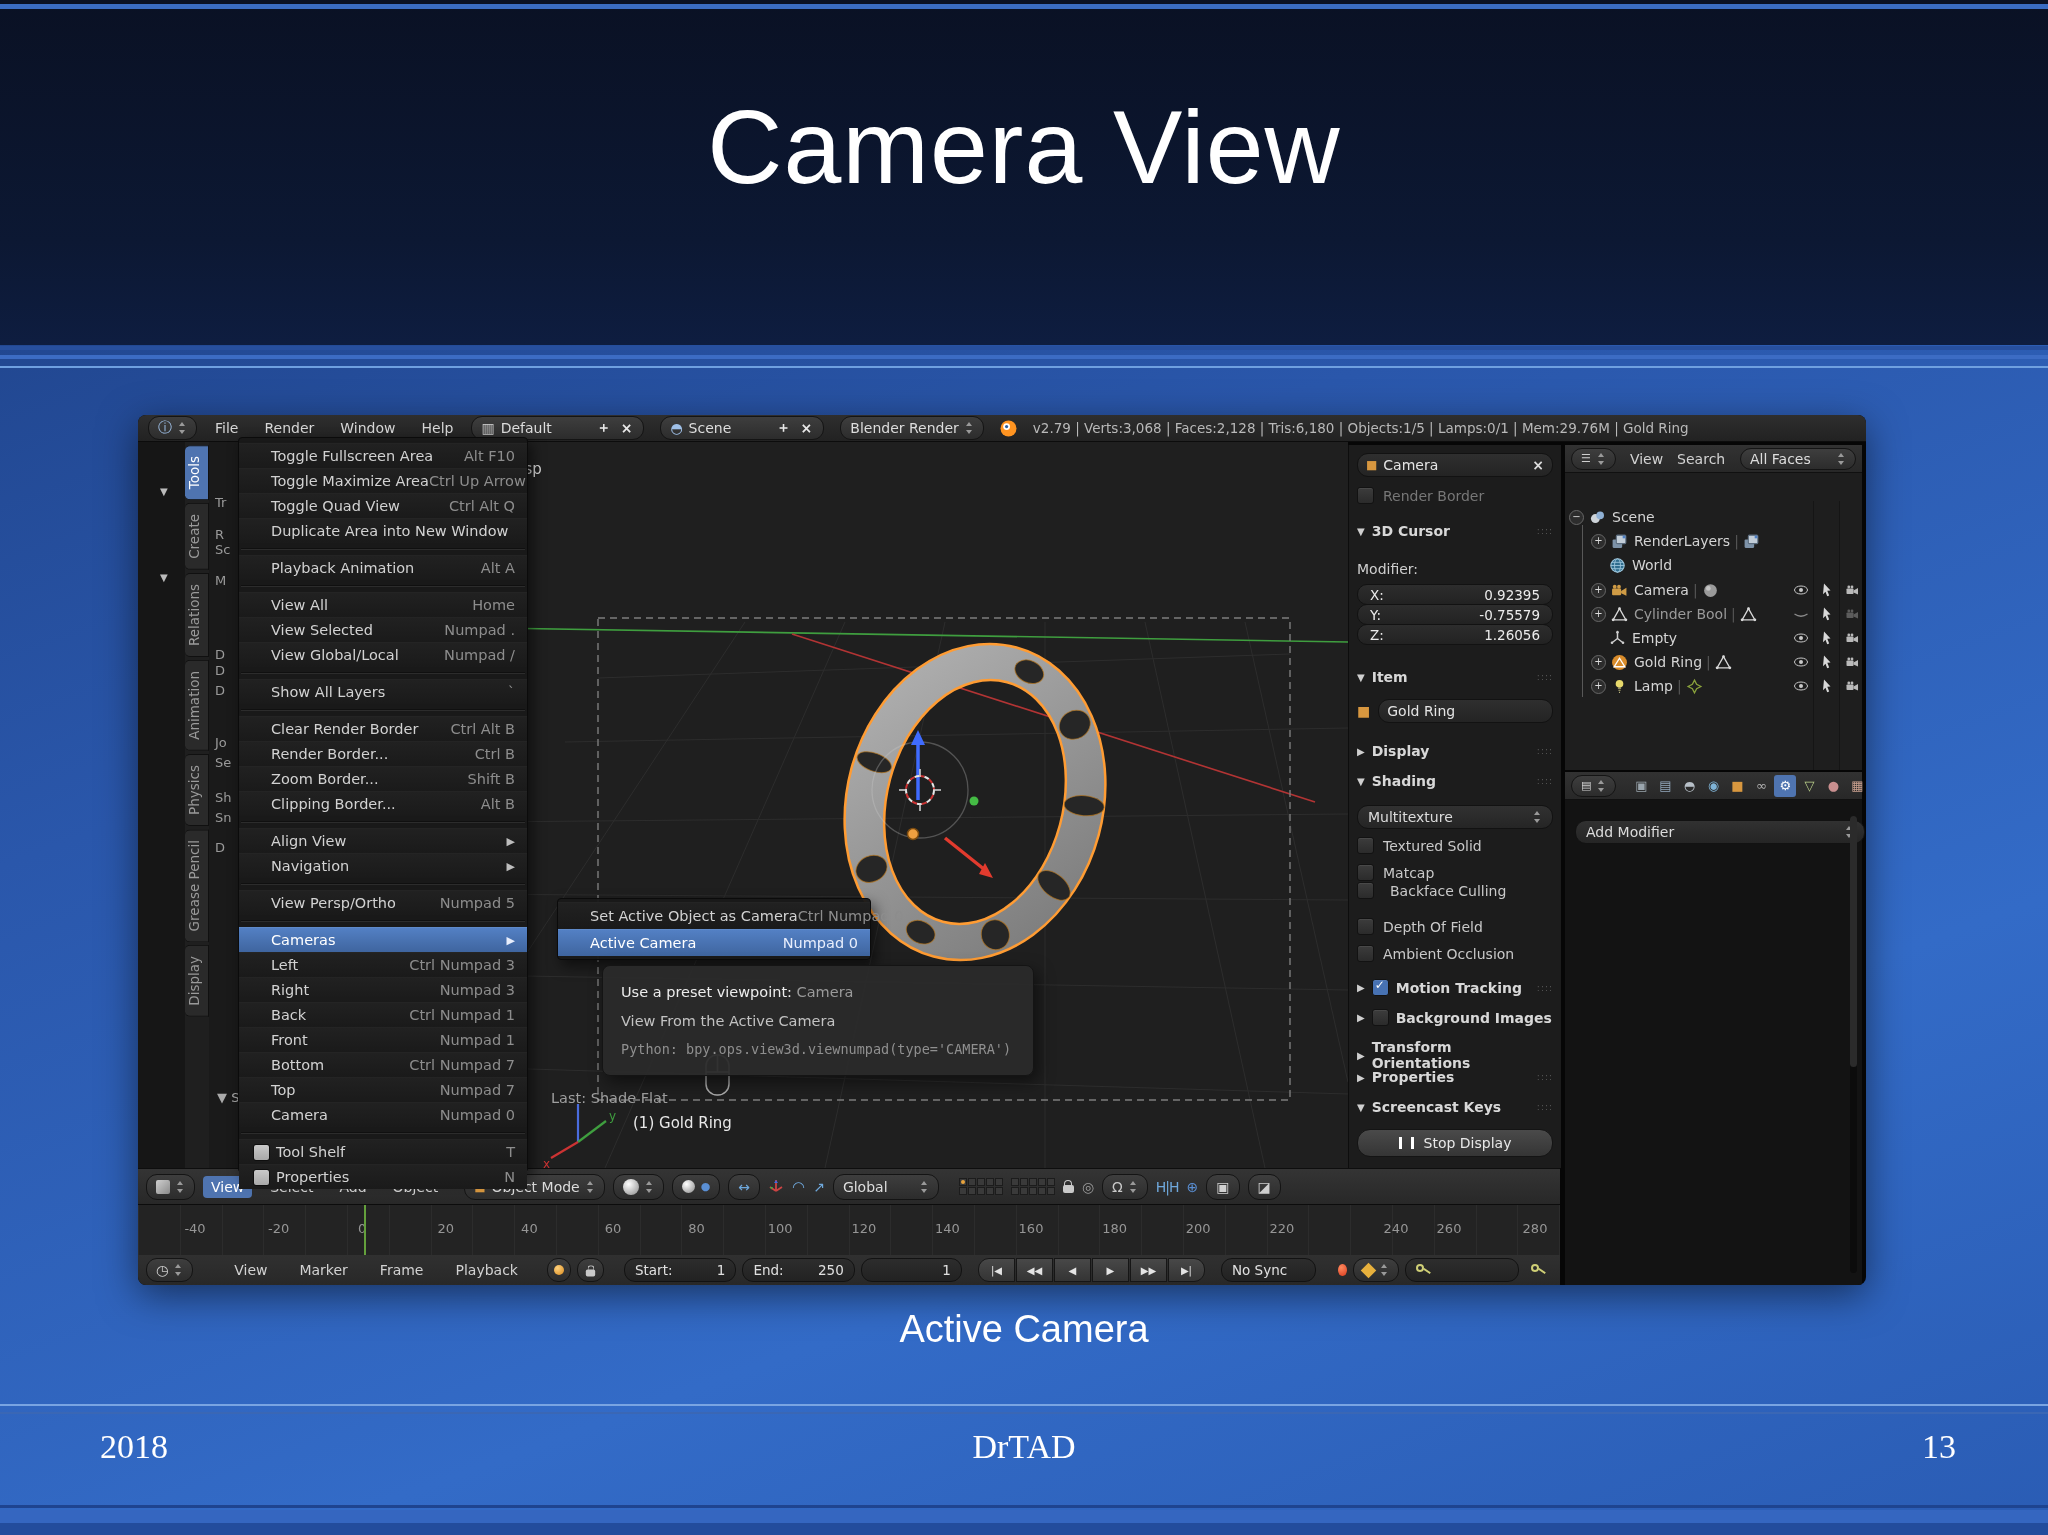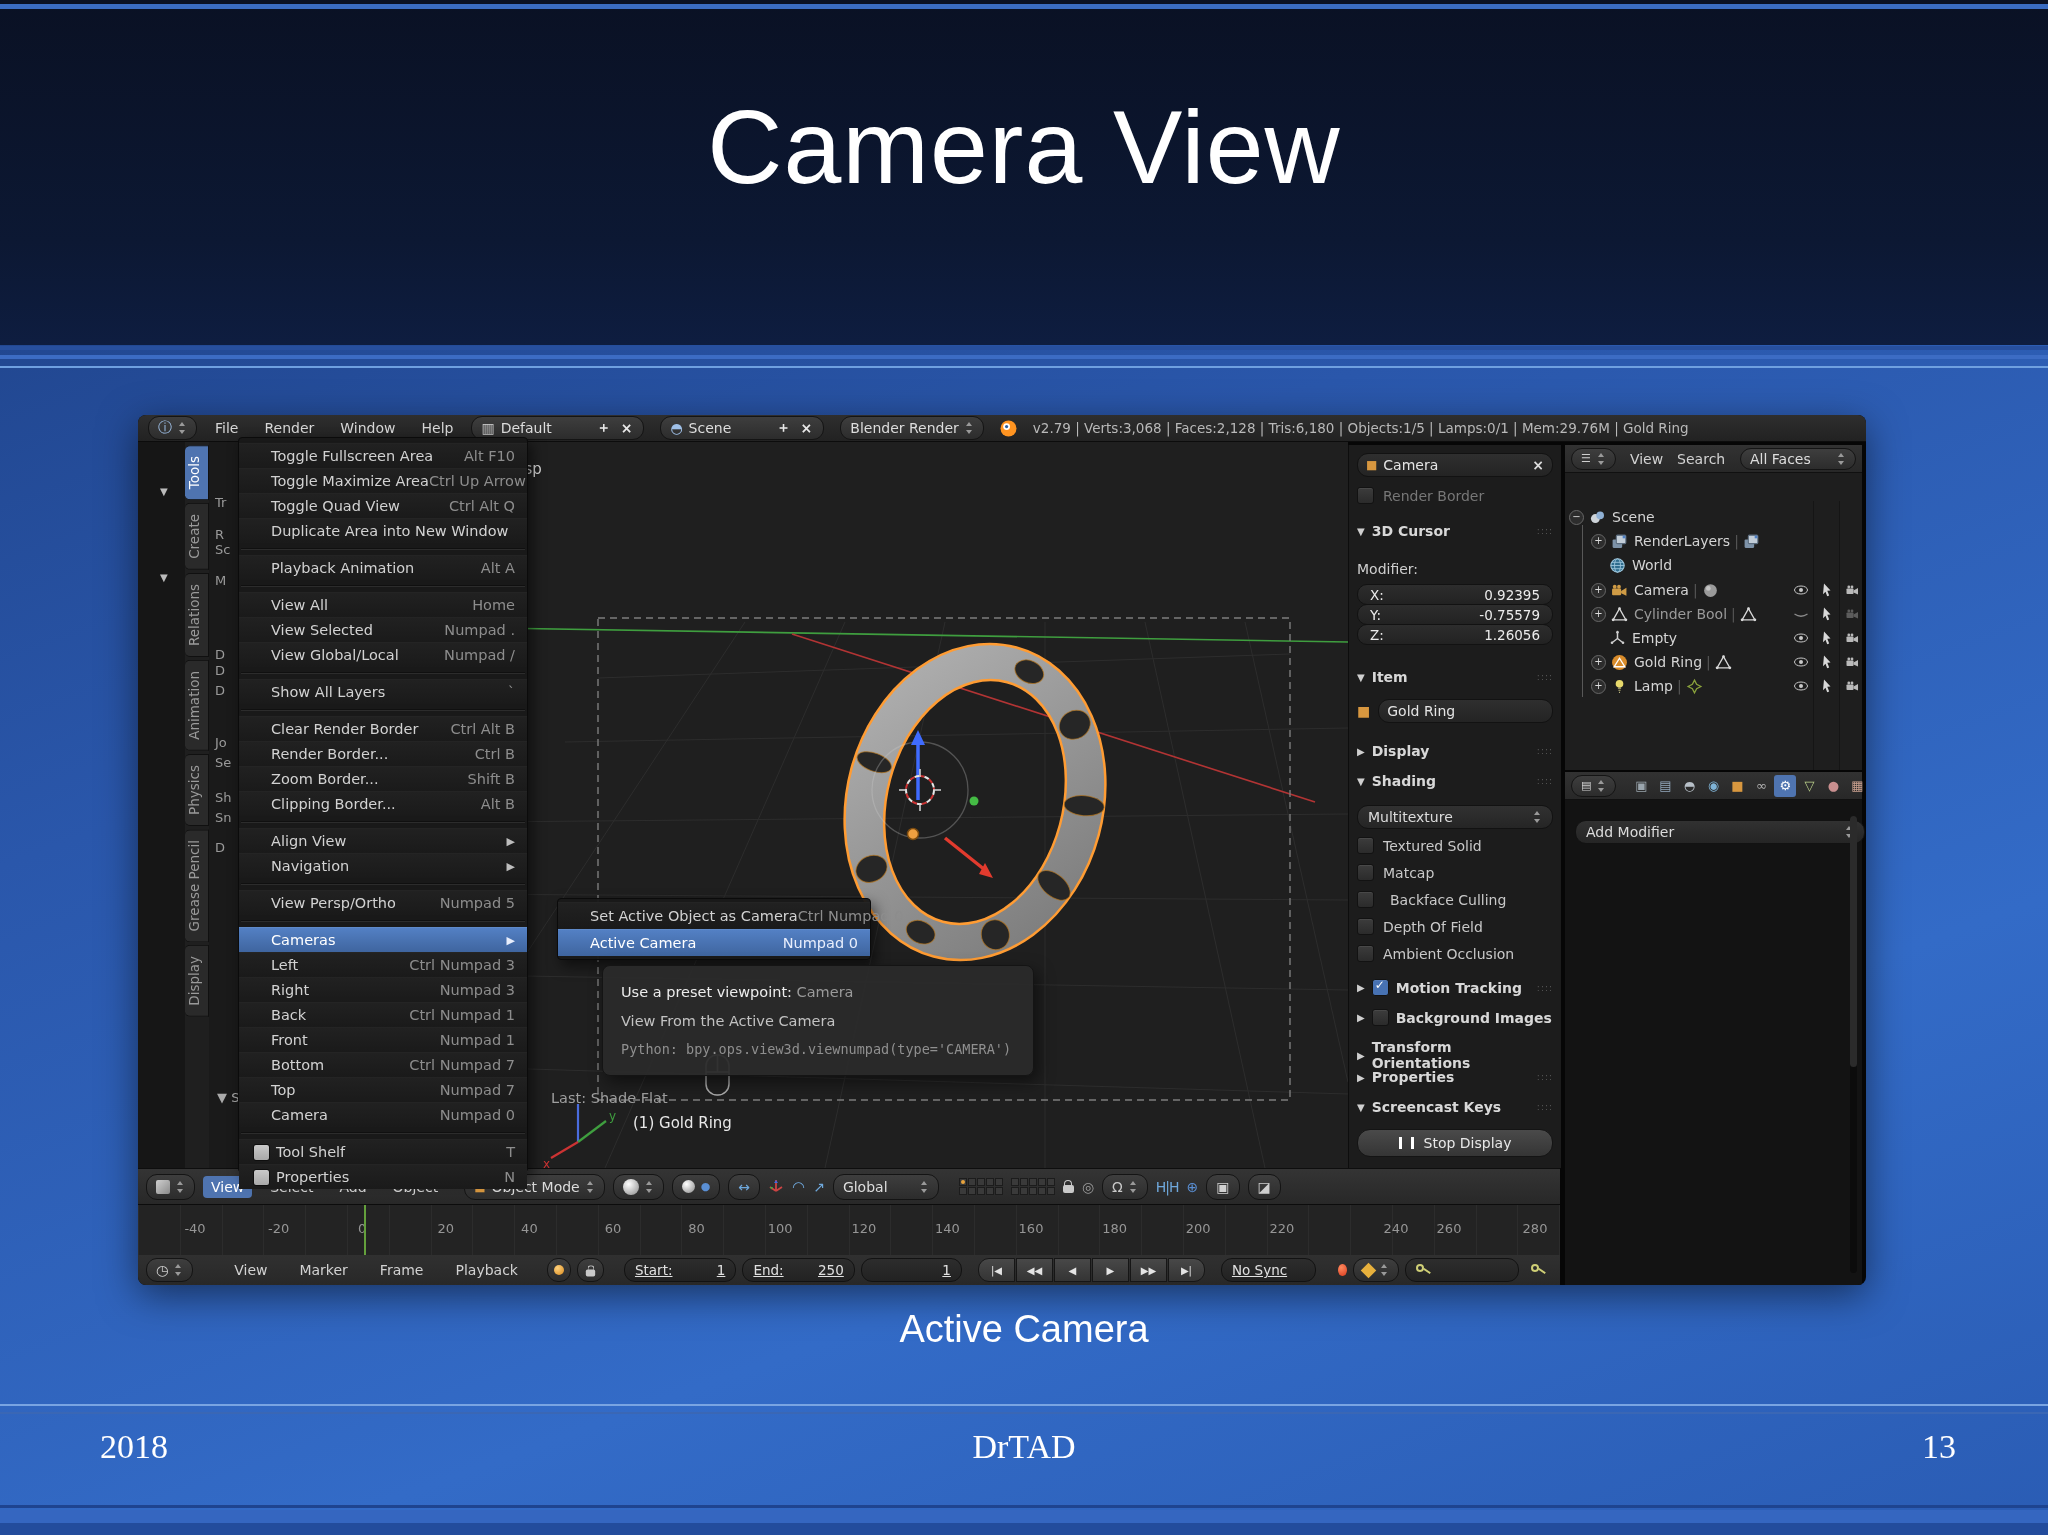--- a/index.html
+++ b/index.html
@@ -148,21 +148,21 @@
 
   
   .ruler{left:0;top:790px;width:1422px;height:50px;background:#232323;border-bottom:1px solid #0d0d0d;
     background-image:repeating-linear-gradient(90deg,rgba(255,255,255,.045) 0 1px,transparent 1px 41.8px);}
   .tick{position:absolute;top:16px;transform:translateX(-50%);color:#969696;font-size:13px;}
   .cfline{position:absolute;left:226px;top:0;width:2px;height:50px;background:#64a03c;}
   .tbar{left:0;top:840px;width:1422px;height:30px;background:linear-gradient(#303030,#282828);
     display:flex;align-items:center;padding:0 8px;box-sizing:border-box;gap:6px;}
   .tbar .hmenu{padding:2px 9px;}
   .tfield{display:flex;align-items:center;height:22px;border-radius:11px;padding:0 10px;gap:22px;
-    background:linear-gradient(#2d2d2d,#222);border:1px solid #121212;color:#e0e0e0;font-size:13.5px;text-decoration:underline;}
+    background:linear-gradient(#2d2d2d,#222);border:1px solid #121212;color:#e0e0e0;font-size:13.5px;}
   .tfield .nv{margin-left:auto;}
   .pbgroup{display:flex;gap:1px;}
   .tbtn{height:22px;min-width:27px;display:flex;align-items:center;justify-content:center;padding:0 4px;
     background:linear-gradient(#484848,#343434);border:1px solid #161616;color:#e4e4e4;font-size:10px;}
   .pbgroup .tbtn:first-child{border-radius:11px 0 0 11px;}
   .pbgroup .tbtn:last-child{border-radius:0 11px 11px 0;}
   .reddot{width:12px;height:12px;border-radius:50%;background:radial-gradient(circle at 35% 30%,#ff8a5e,#d83a1e);}
   .keydiamond{width:11px;height:11px;background:#e8b13d;transform:rotate(45deg);}
   .keyic{display:inline-block;width:16px;height:16px;position:relative;}
   .keyic::before{content:"";position:absolute;left:0;top:2px;width:8px;height:8px;border:2px solid #cfcf76;border-radius:50%;box-sizing:border-box;}
@@ -549,21 +549,21 @@
         <span>Stop Display</span>
         </div>
     <div class="np cbrow" style="top: 392px; position: absolute;">
           <span class="cb"></span>
           <span>Textured Solid</span>
         </div>
         <div class="np cbrow" style="top: 419px; position: absolute;">
           <span class="cb"></span>
           <span>Matcap</span>
         </div>
-        <div class="np cbrow" style="top: 446px; position: absolute; gap: 16px;">
+        <div class="np cbrow" style="top: 437px; position: absolute; gap: 16px;">
           <span class="cb"></span>
           <span>Backface Culling</span>
         </div>
         <div class="np cbrow" style="top: 473px; position: absolute;">
           <span class="cb"></span>
           <span>Depth Of Field</span>
         </div>
         <div class="np cbrow" style="top: 500px; position: absolute;">
           <span class="cb"></span>
           <span>Ambient Occlusion</span>

